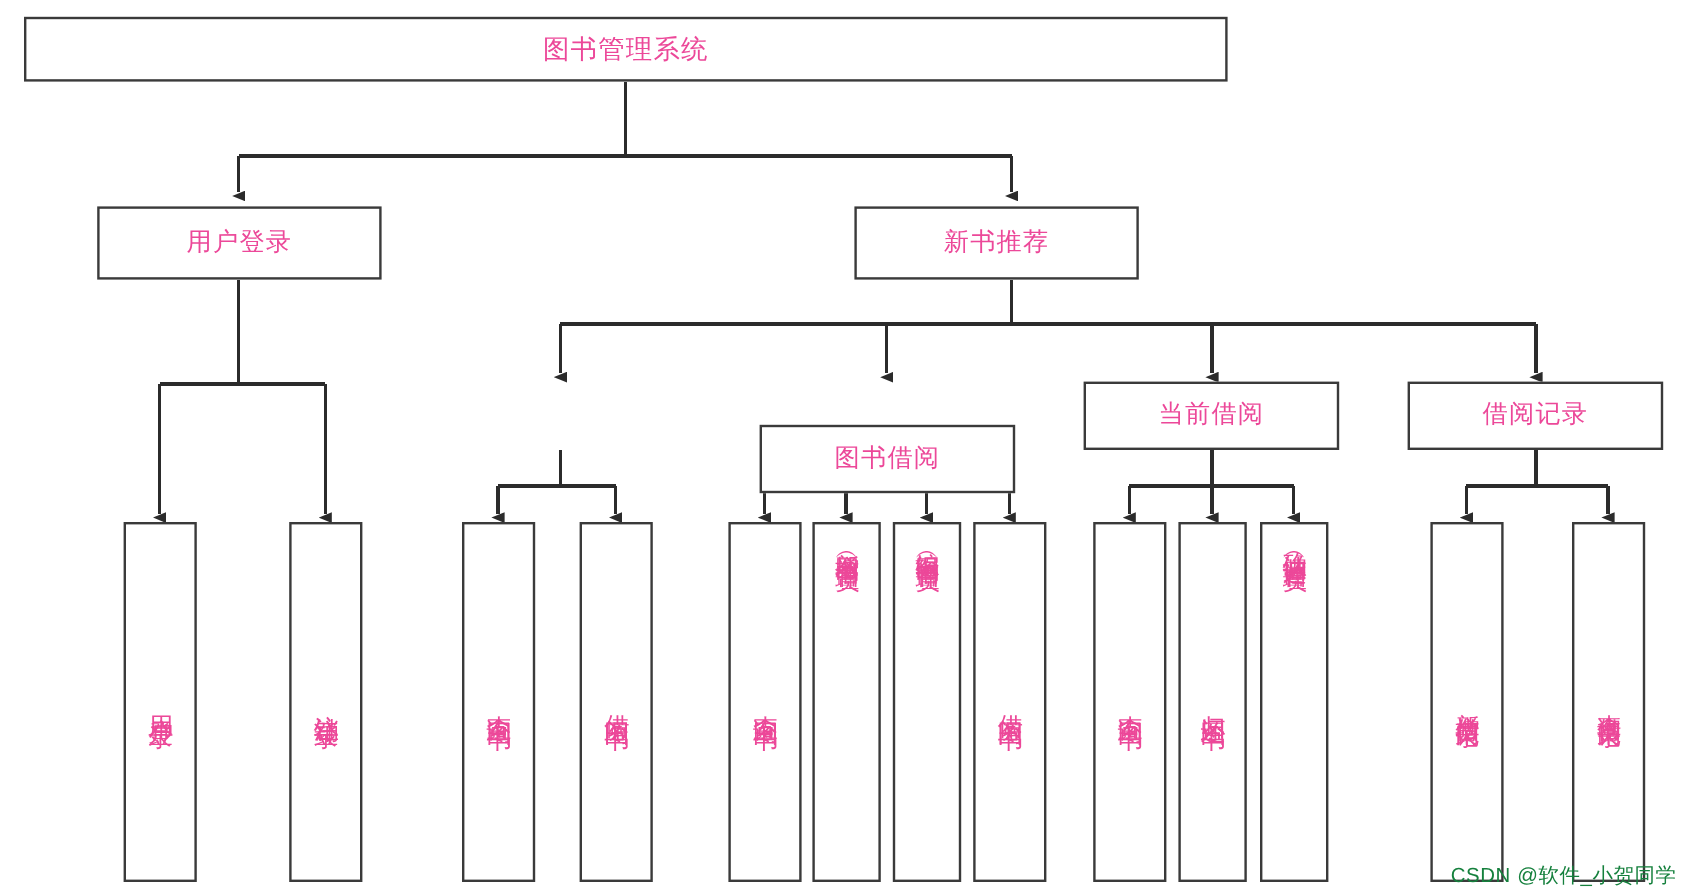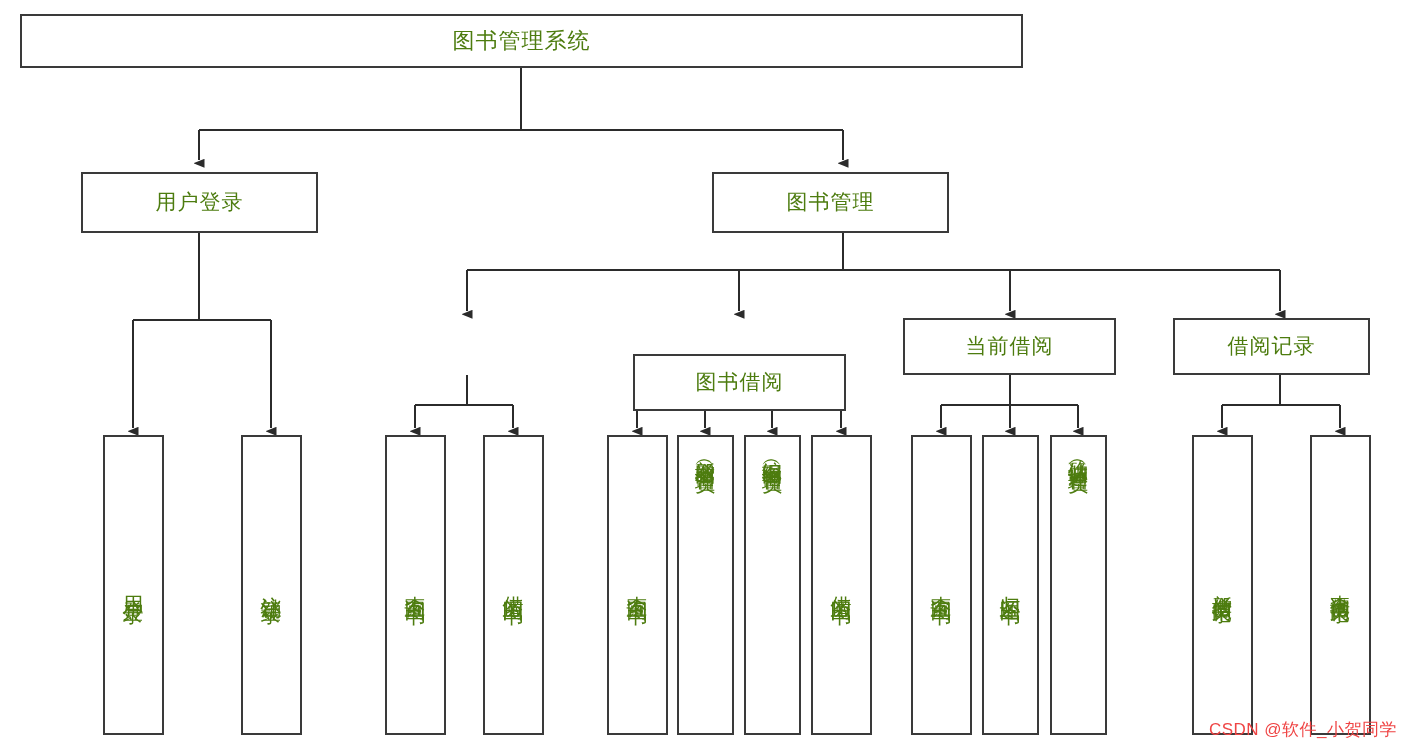--- a/index.html
+++ b/index.html
@@ -29,21 +29,21 @@
     position: absolute;
     box-sizing: border-box;
     background: #ffffff;
     border: 2px solid #3a3a3a;
     display: flex;
     align-items: center;
     justify-content: center;
     color: #4a4a4a;
   }
   .node-label {
-    color: #4d7c0f;
+    color: #ec4899;
     line-height: 1.18;
     text-align: center;
     white-space: nowrap;
   }
   
   .node.horiz .node-label {
     font-size: 21px;
     letter-spacing: 1px;
   }
   .node.root .node-label {
@@ -69,21 +69,21 @@
   
   .node.vert.centered {
     align-items: center;
     padding-top: 0;
   }
   #watermark {
     position: absolute;
     right: 8px;
     bottom: 6px;
     font-size: 17px;
-    color: #ef4444;
+    color: #15803d;
     letter-spacing: 0.5px;
     white-space: nowrap;
   }
 </style>
 </head>
 <body>
 
 <div id="canvas">
 
   <svg id="connectors" viewBox="0 0 1405 747" width="1405" height="747" xmlns="http://www.w3.org/2000/svg">
@@ -138,33 +138,33 @@
 
   <div class="node horiz root" style="left:20px; top:14px; width:1003px; height:54px;">
     <span class="node-label">图书管理系统</span>
   </div>
 
   <div class="node horiz" style="left:81px; top:172px; width:237px; height:61px;">
     <span class="node-label">用户登录</span>
   </div>
 
   <div class="node horiz" style="left:712px; top:172px; width:237px; height:61px;">
-    <span class="node-label">图书管理</span>
+    <span class="node-label">新书推荐</span>
   </div>
 
 
   <div class="node horiz" style="left:633px; top:318px; width:213px; height:57px;margin-top:36px;">
     <span class="node-label">图书借阅</span>
   </div>
 
   <div class="node horiz" style="left:903px; top:318px; width:213px; height:57px;">
     <span class="node-label">当前借阅</span>
   </div>
 
-  <div class="node horiz" style="left:1173px; top:318px; width:197px; height:57px;">
+  <div class="node horiz" style="left:1173px; top:318px; width:213px; height:57px;">
     <span class="node-label">借阅记录</span>
   </div>
 
   <div class="node vert centered" style="left:103px; top:435px; width:61px; height:300px;">
     <span class="node-label">用户登录</span>
   </div>
 
   <div class="node vert centered" style="left:241px; top:435px; width:61px; height:300px;">
     <span class="node-label">注销登录</span>
   </div>

